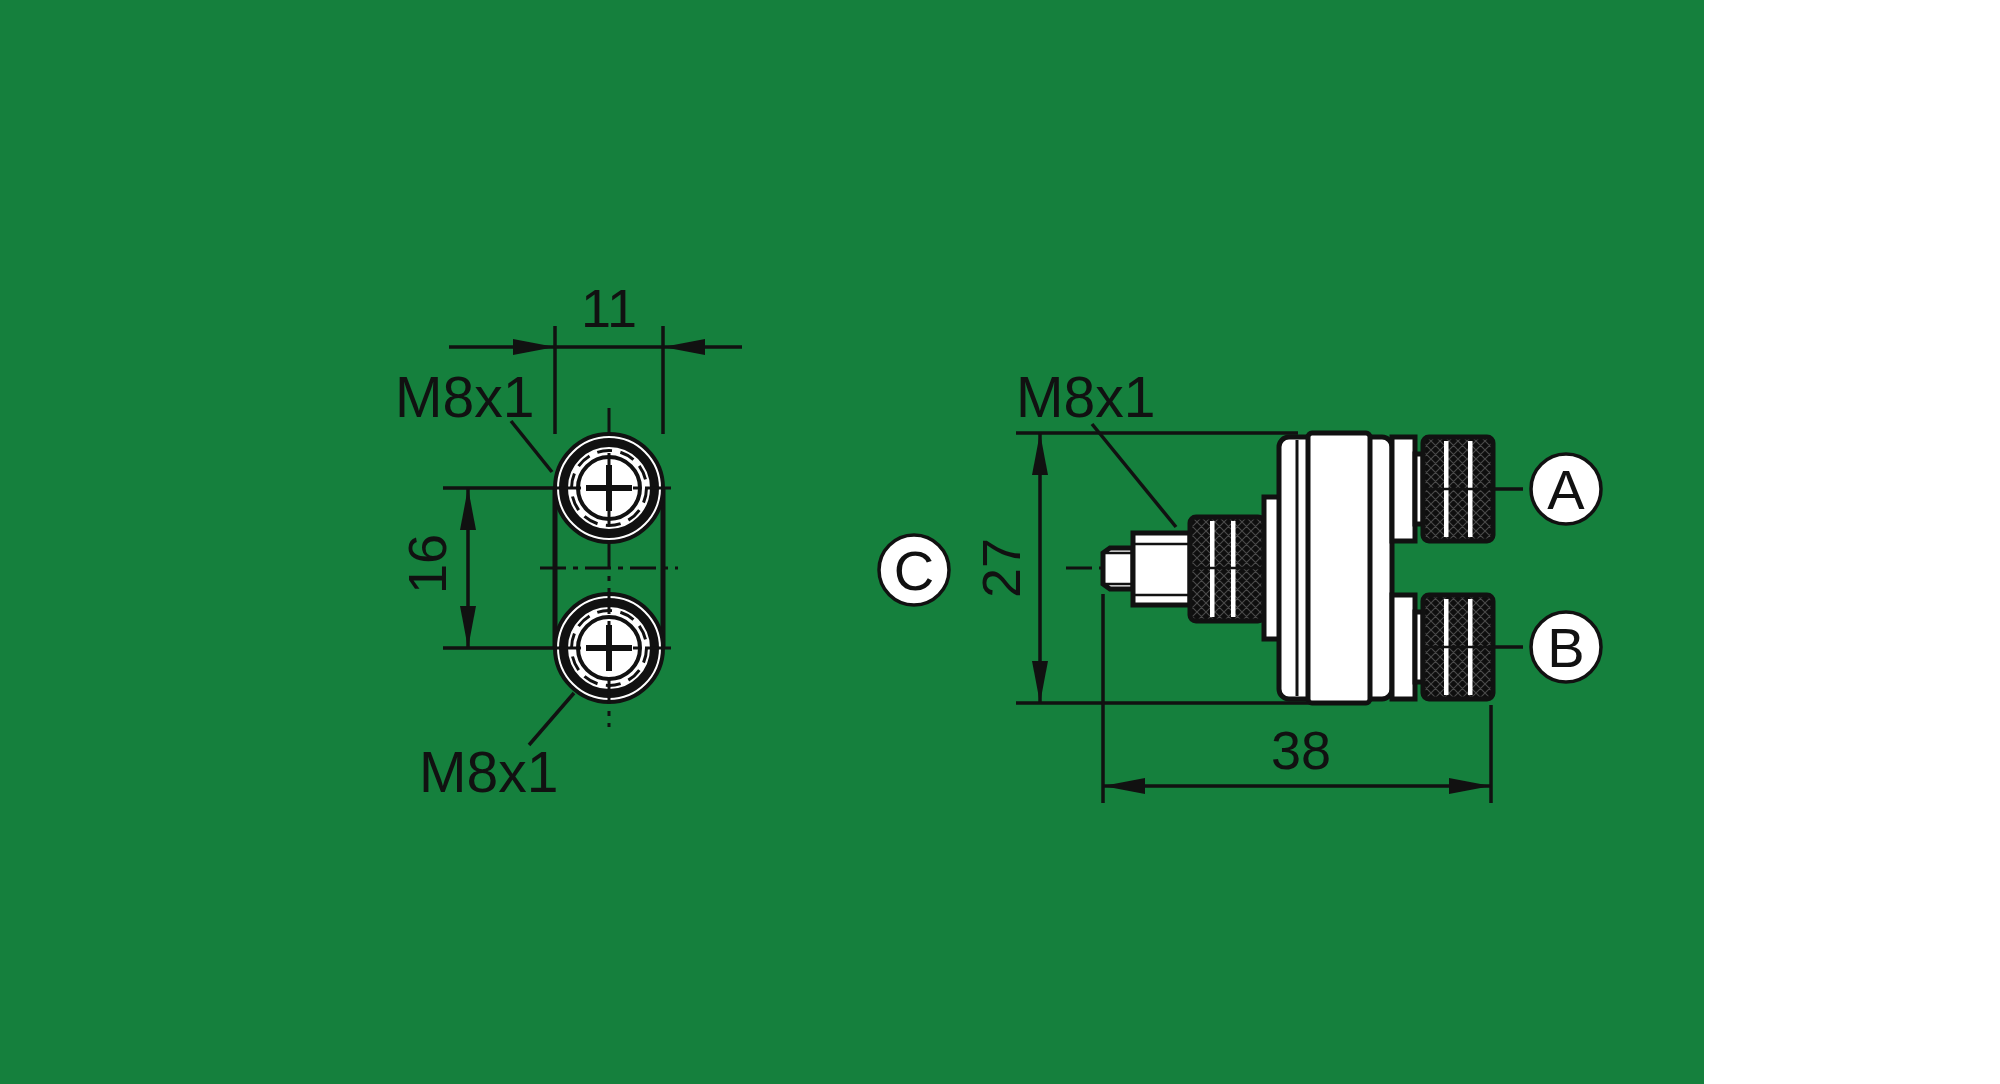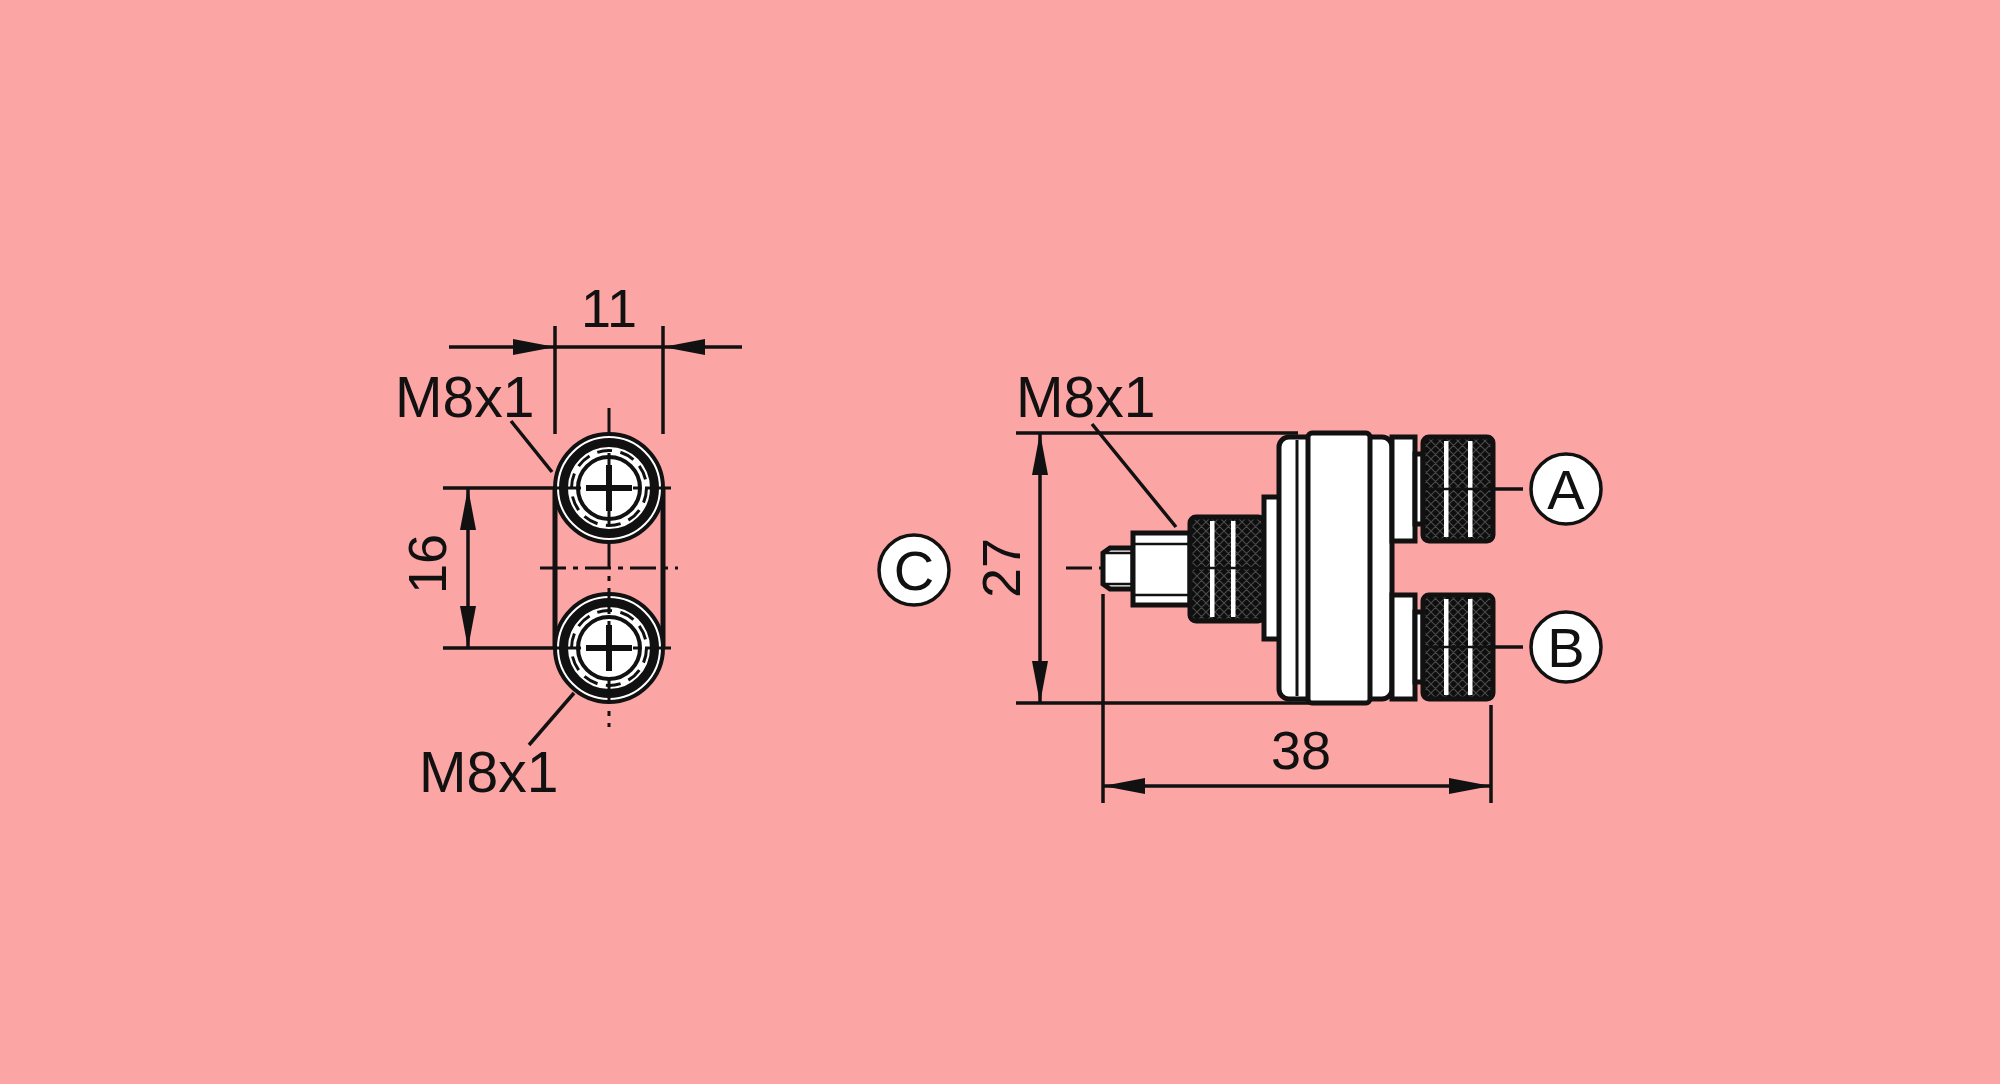--- a/index.html
+++ b/index.html
@@ -4,23 +4,23 @@
 <style>
   html, body {
     margin: 0;
     padding: 0;
     background: #ffffff;
     width: 2000px;
     height: 1084px;
     overflow: hidden;
   }
   .canvas {
-    width: 2000px;
+    width: 1704px;
     height: 1084px;
-    background: #fca5a5;
+    background: #15803d;
   }
   svg text {
     font-family: "Liberation Sans", "DejaVu Sans", sans-serif;
     fill: #111111;
   }
   .dim-text { font-size: 54px; }
   .thread-text { font-size: 57px; }
   .port-text { font-size: 56px; }
   .outline { stroke: #111; stroke-width: 5; fill: #fff; }
   .thin { stroke: #111; stroke-width: 3; fill: none; }

